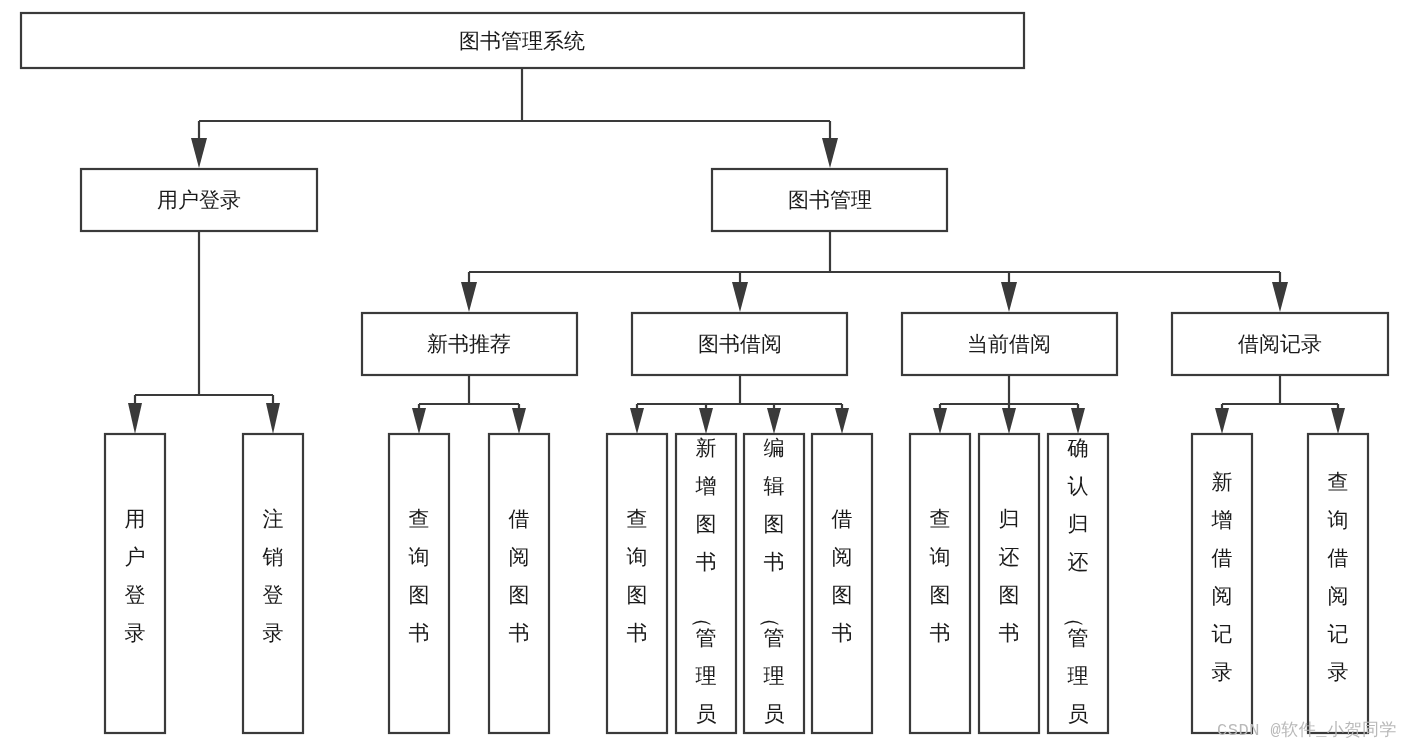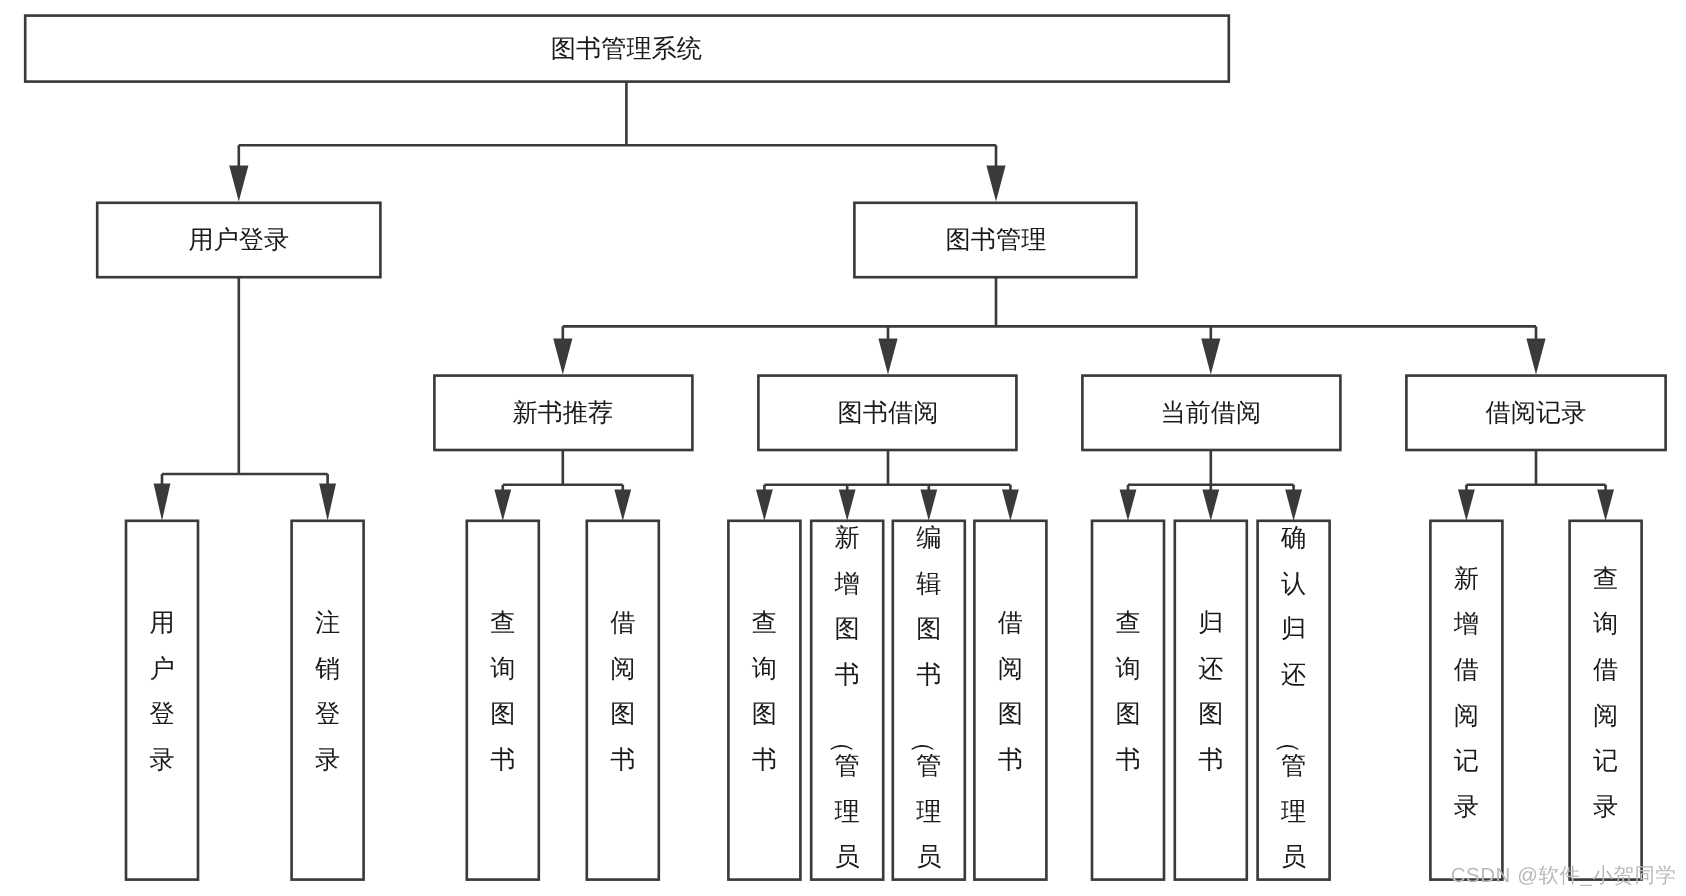--- a/index.html
+++ b/index.html
@@ -52,21 +52,21 @@
   .leaf-label-v {
     font-family: "DejaVu Sans", "Liberation Sans", sans-serif;
     font-size: 21px;
     fill: #1a1a1a;
     text-anchor: middle;
   }
   .watermark {
     position: absolute;
     right: 8px;
     bottom: 6px;
-    font-family: Liberation Sans, sans-serif;
+    font-family: Liberation Mono, monospace;
     font-size: 17px;
     color: #b9b9b9;
     letter-spacing: 0.5px;
     white-space: nowrap;
     user-select: none;
   }
 </style>
 </head>
 <body>
 

